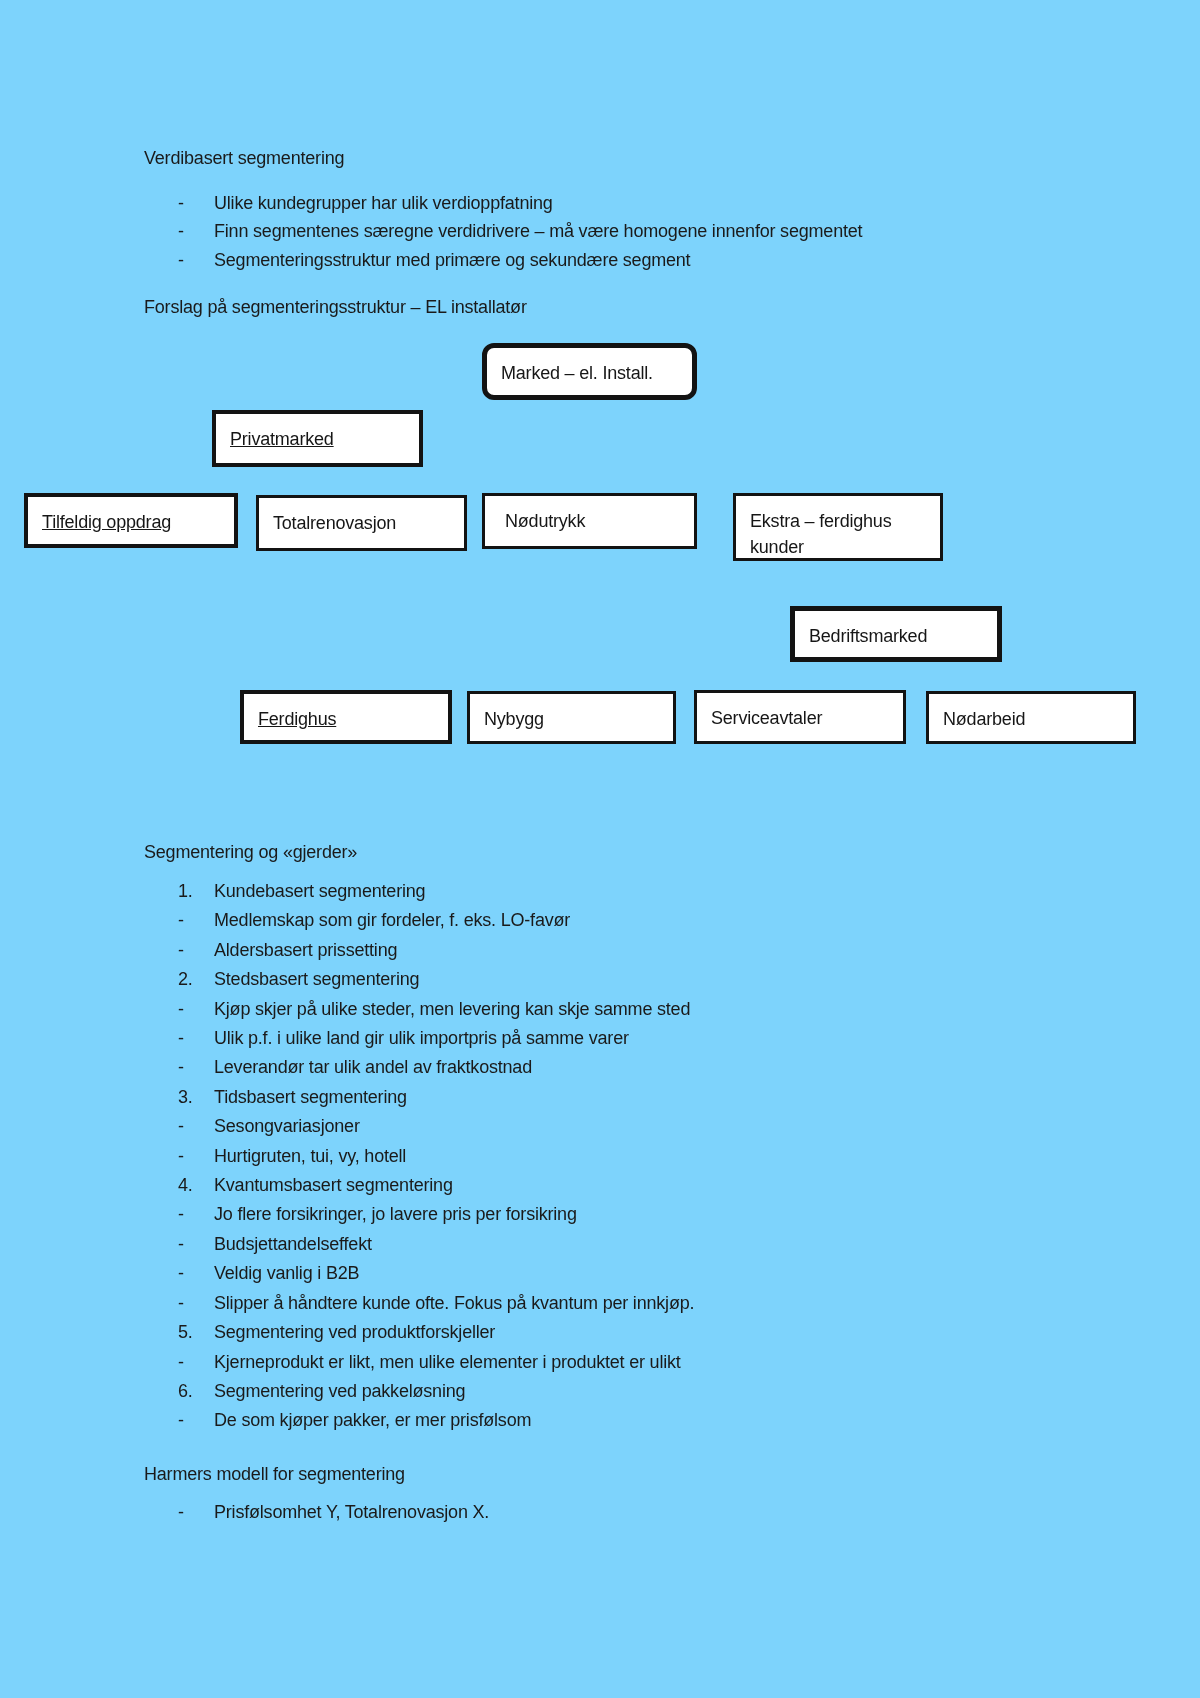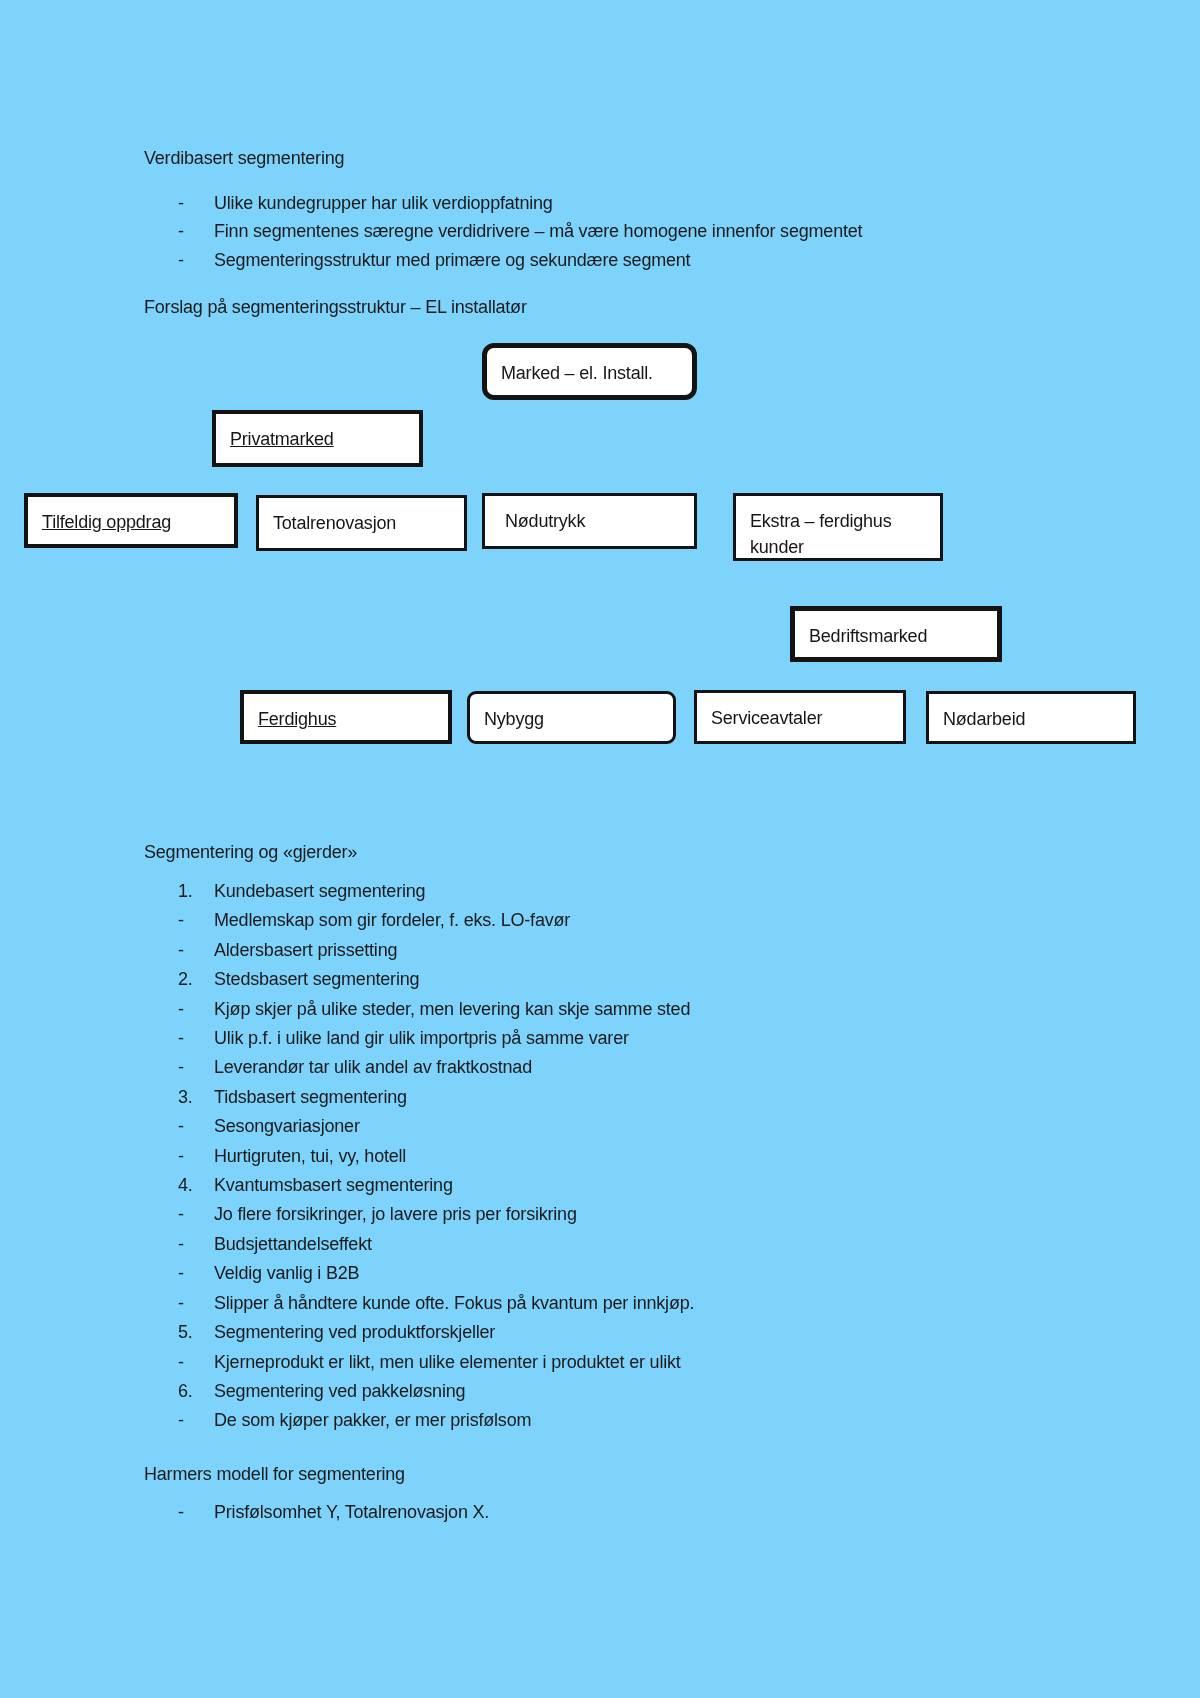--- a/index.html
+++ b/index.html
@@ -42,21 +42,21 @@
   .bw4 { border-width:4px;text-decoration:underline; }
   .bw5 { border-width:5px; }
   .b0  { left:482px; top:343px; width:215px; height:57px;border-radius:12px; }
   .b1  { left:212px; top:410px; width:211px; height:57px; }
   .b2  { left:24px;  top:493px; width:214px; height:55px; }
   .b3  { left:256px; top:495px; width:211px; height:56px; }
   .b4  { left:482px; top:493px; width:215px; height:56px;padding-left:20px; }
   .b5  { left:708px; top:493px; width:210px; height:68px;margin-left:25px; }
   .b6  { left:790px; top:606px; width:212px; height:56px; }
   .b7  { left:240px; top:690px; width:212px; height:54px; }
-  .b8  { left:467px; top:691px; width:209px; height:53px;border-radius:9px; }
+  .b8  { left:467px; top:691px; width:209px; height:53px; }
   .b9  { left:694px; top:690px; width:212px; height:54px; }
   .b10 { left:926px; top:691px; width:210px; height:53px; }
 </style>
 </head>
 <body>
 
 <div class="page">
 
   <div class="abs h h1">Verdibasert segmentering</div>
 

